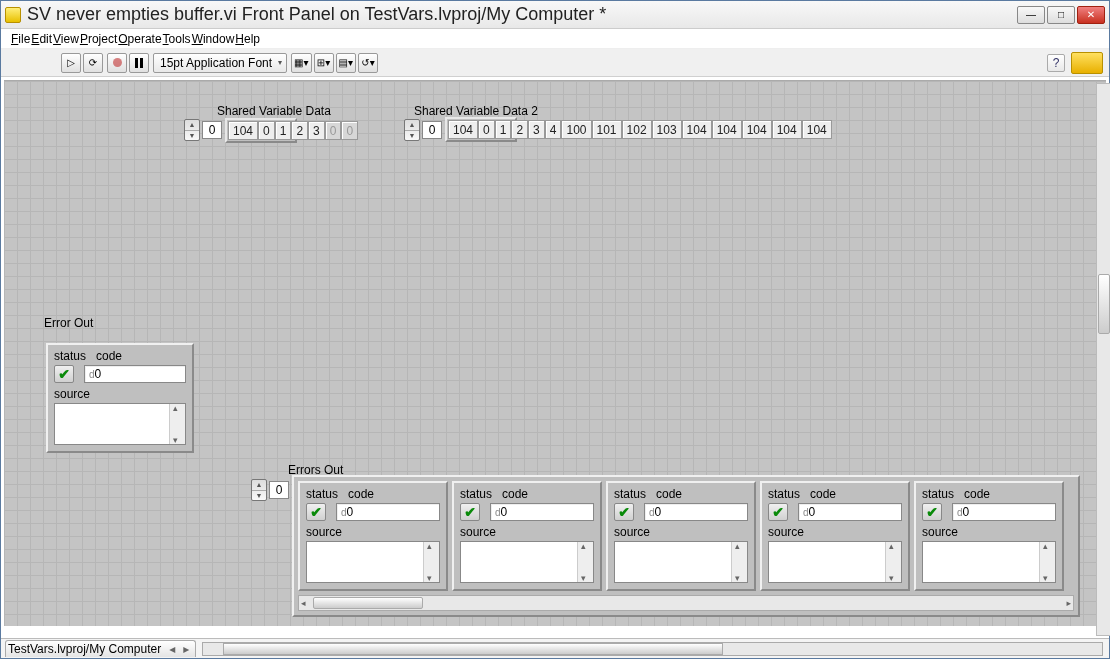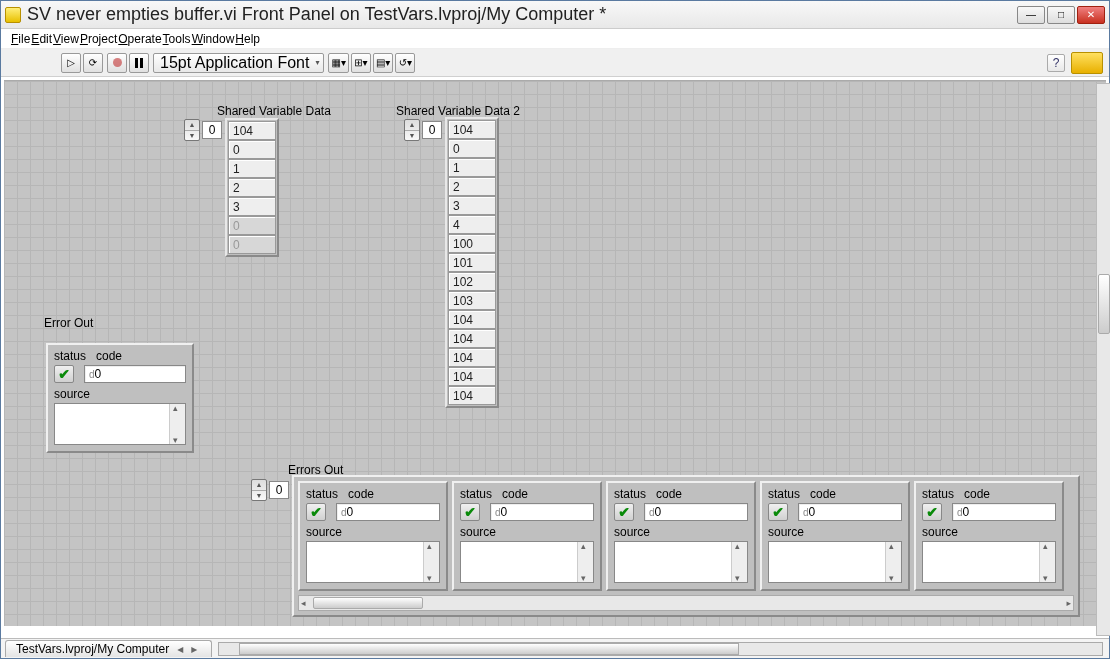--- a/index.html
+++ b/index.html
@@ -81,21 +81,21 @@
   .tb-btn.pill { padding: 0 2px; }
   .tb-rec { width: 9px; height: 9px; border-radius: 50%; background: #c03030; opacity: 0.6; }
   .tb-pause { display: flex; gap: 2px; }
   .tb-pause span { width: 3px; height: 10px; background: #000; }
   .font-sel {
     height: 20px;
     border: 1px solid #999;
     background: linear-gradient(#fff,#e8e8e8);
     display: flex; align-items: center;
     padding: 0 14px 0 6px;
-    font-size: 16px;
+    font-size: 12px;
     border-radius: 2px;
     position: relative;
   }
   .font-sel::after {
     content: "▾";
     position: absolute; right: 4px; font-size: 8px; color: #555;
   }
   .help-icons { margin-left:auto; display:flex; gap:6px; align-items:center;}
   .help-q {
     width: 18px; height: 18px; border: 1px solid #aaa; border-radius: 2px;
@@ -147,22 +147,22 @@
   .small-num {
     position: absolute;
     width: 20px; height: 18px;
     background: #fff;
     border: 1px solid #888;
     display:flex; align-items:center; justify-content:center;
     font-size: 12px;
   }
   .arr-col {
     position: absolute;
-    width: 54px;
-    display: flex; flex-direction: column;
+    width: 72px;
+    display: flex; 
     background: #bfbfbf;
     border: 2px solid #8a8a8a;
     border-top-color: #e8e8e8;
     border-left-color: #e8e8e8;
     padding: 1px;
   }
   .arr-cell {
     height: 19px;
     background: #eeeeee;
     border: 1px solid #999;
@@ -249,21 +249,21 @@
     background: #f4f4f4;
     border-top: 1px solid #bbb;
     display:flex; align-items:center;
     font-size: 12px;
     position:relative;
   }
   .proj-tab {
     background: linear-gradient(#fff,#e4e4e4);
     border: 1px solid #aaa;
     border-bottom: none;
-    padding: 1px 10px;
+    padding: 1px 2px;
     margin-left:4px;
     border-radius: 3px 3px 0 0;
     display:flex; align-items:center; gap:4px;
   }
   .proj-nav { display:flex;}
   .proj-nav span { width:14px; text-align:center; color:#666;}
   .hscroll-main { flex:1; margin: 0 6px; height:14px; background:#e8e8e8; border:1px solid #aaa; position:relative;}
   .hscroll-thumb { position:absolute; left:20px; width:500px; top:0; bottom:0; background:linear-gradient(#fff,#ccc); border:1px solid #aaa;}
 </style>
 </head>
@@ -335,21 +335,21 @@
     <div class="arr-col" style="left:221px; top:37px;">
       <div class="arr-cell">104</div>
       <div class="arr-cell">0</div>
       <div class="arr-cell">1</div>
       <div class="arr-cell">2</div>
       <div class="arr-cell">3</div>
       <div class="arr-cell inactive">0</div>
       <div class="arr-cell inactive">0</div>
     </div>
 
-    <div class="label" style="left:392px; top:23px;">Shared Variable Data 2</div>
+    <div class="label" style="left:410px; top:23px;">Shared Variable Data 2</div>
     <div class="spinner" style="left:400px; top:38px;">
         <div>▲</div>
         <div>▼</div>
       </div>
     <input class="small-num" style="left: 418px; top: 40px; padding: 0px; text-align: center;" value="0">
     <div class="arr-col" style="left:441px; top:36px;">
       <div class="arr-cell">104</div>
       <div class="arr-cell">0</div>
       <div class="arr-cell">1</div>
       <div class="arr-cell">2</div>

